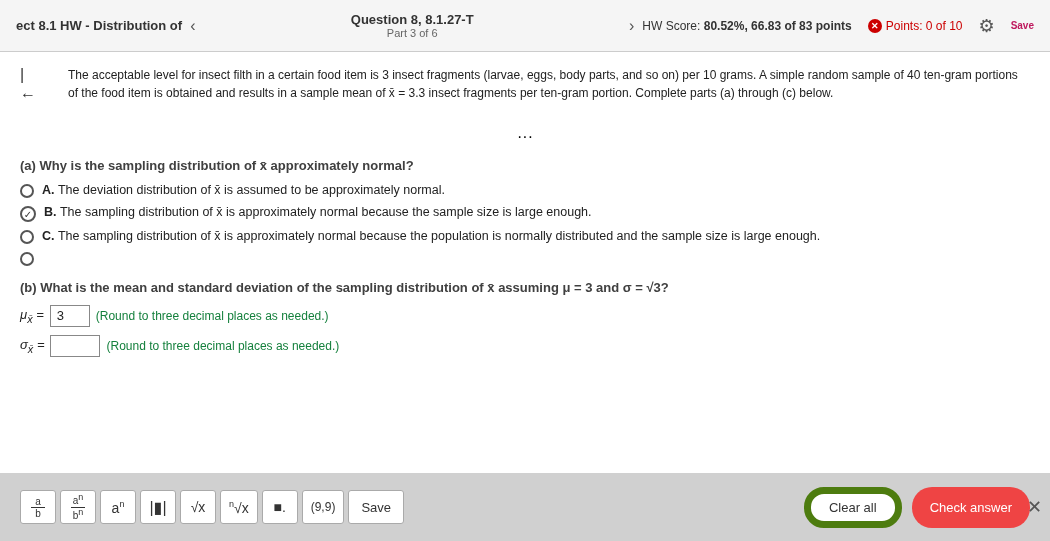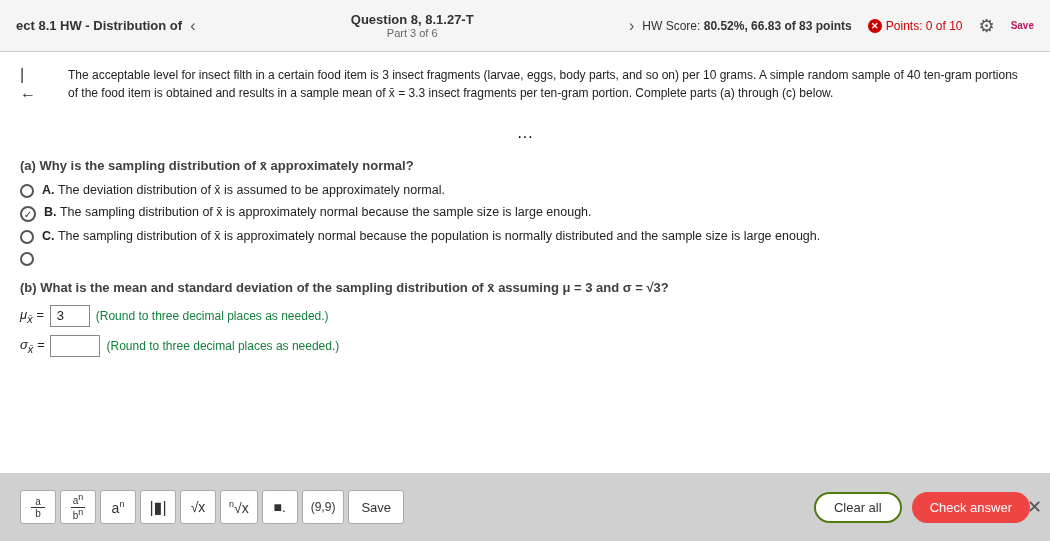--- a/index.html
+++ b/index.html
@@ -240,21 +240,21 @@
       display: flex;
       align-items: center;
       color: #333;
     }
     .bottom-right-buttons {
       display: flex;
       gap: 10px;
     }
     .clear-all-btn {
       background: white;
-      border: 2px solid #4d7c0f;
+      border: 7px solid #4d7c0f;
       border-radius: 20px;
       padding: 6px 18px;
       cursor: pointer;
       font-size: 13px;
       color: #333;
     }
     .check-answer-btn {
       background: #ef4444;
       border: none;
       border-radius: 20px;

